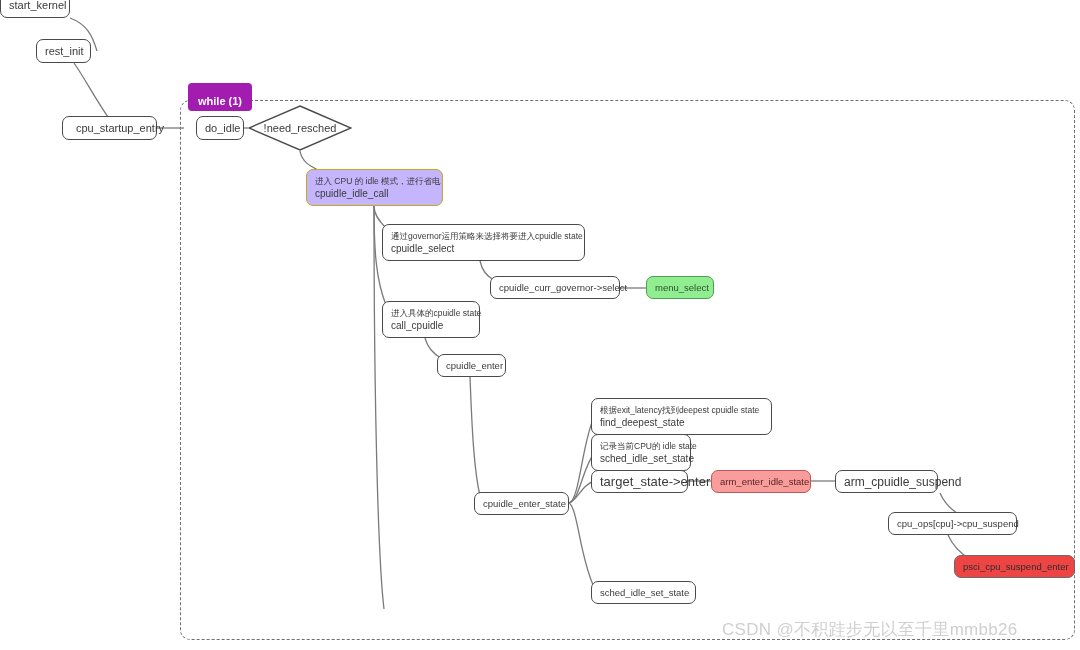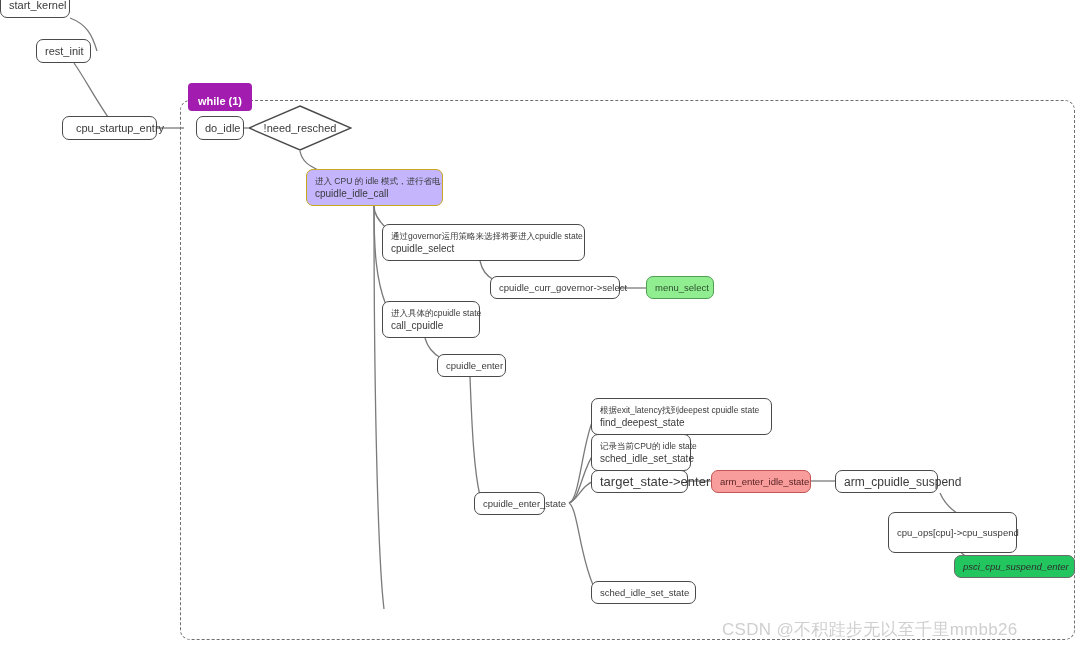--- a/index.html
+++ b/index.html
@@ -34,21 +34,21 @@
     display: flex;
     flex-direction: column;
     justify-content: center;
     box-shadow: 0 0 0 0 rgba(0,0,0,0);
   }
   .node .line1, .node .line2 { display: block; }
   .node.single { justify-content: center; }
   .node.yellow { background: #c4b5fd; border-color: #c7a81e; color: #3a3a3a; }
   .node.green  { background: #90ee90; border-color: #4f9e52; color: #2f4f2f; }
   .node.red    { background: #f89c9c; border-color: #c25555; color: #5a2222; }
-  .node.gray   { background: #22c55e; border-color: #6b6b6b; color: #2e2e2e; font-style: italic; }
+  .node.gray   { background: #ef4444; border-color: #6b6b6b; color: #2e2e2e; }
 
   .diamond-wrap {
     position: absolute;
     display: flex;
     align-items: center;
     justify-content: center;
   }
   .diamond-shape {
     position: absolute;
     left: 0; top: 0;
@@ -183,21 +183,21 @@
 
   <div class="node" style="left:382px; top:301px; width:98px; height:37px;">
     <span class="line1" style="font-size:8.5px;line-height:12px;">进入具体的cpuidle state</span>
     <span class="line2" style="font-size:10px;line-height:13px;">call_cpuidle</span>
   </div>
 
   <div class="node single" style="left:437px; top:354px; width:69px; height:23px;">
     <span class="line1" style="font-size:9.5px;">cpuidle_enter</span>
   </div>
 
-  <div class="node single" style="left:474px; top:492px; width:71px; height:23px;">
+  <div class="node single" style="left:474px; top:492px; width:95px; height:23px;">
     <span class="line1" style="font-size:9.5px;">cpuidle_enter_state</span>
   </div>
 
   <div class="node" style="left:591px; top:398px; width:181px; height:37px;">
     <span class="line1" style="font-size:8.5px;line-height:12px;">根据exit_latency找到deepest cpuidle state</span>
     <span class="line2" style="font-size:10px;line-height:13px;">find_deepest_state</span>
   </div>
 
   <div class="node" style="left:591px; top:434px; width:100px; height:37px;">
     <span class="line1" style="font-size:8.5px;line-height:12px;">记录当前CPU的 idle state</span>
@@ -209,21 +209,21 @@
   </div>
 
   <div class="node single red" style="left:711px; top:470px; width:100px; height:23px;">
     <span class="line1" style="font-size:9.5px;">arm_enter_idle_state</span>
   </div>
 
   <div class="node single" style="left:835px; top:470px; width:103px; height:23px;">
     <span class="line1" style="font-size:12px;">arm_cpuidle_suspend</span>
   </div>
 
-  <div class="node single" style="left:888px; top:512px; width:129px; height:41px;">
+  <div class="node single" style="left:888px; top:512px; width:129px; height:23px;">
     <span class="line1" style="font-size:9.5px;">cpu_ops[cpu]-&gt;cpu_suspend</span>
   </div>
 
   <div class="node single gray" style="left:954px; top:555px; width:121px; height:23px;">
     <span class="line1" style="font-size:9.5px;">psci_cpu_suspend_enter</span>
   </div>
 
   <div class="node single" style="left:591px; top:581px; width:105px; height:23px;">
     <span class="line1" style="font-size:9.5px;">sched_idle_set_state</span>
   </div>

